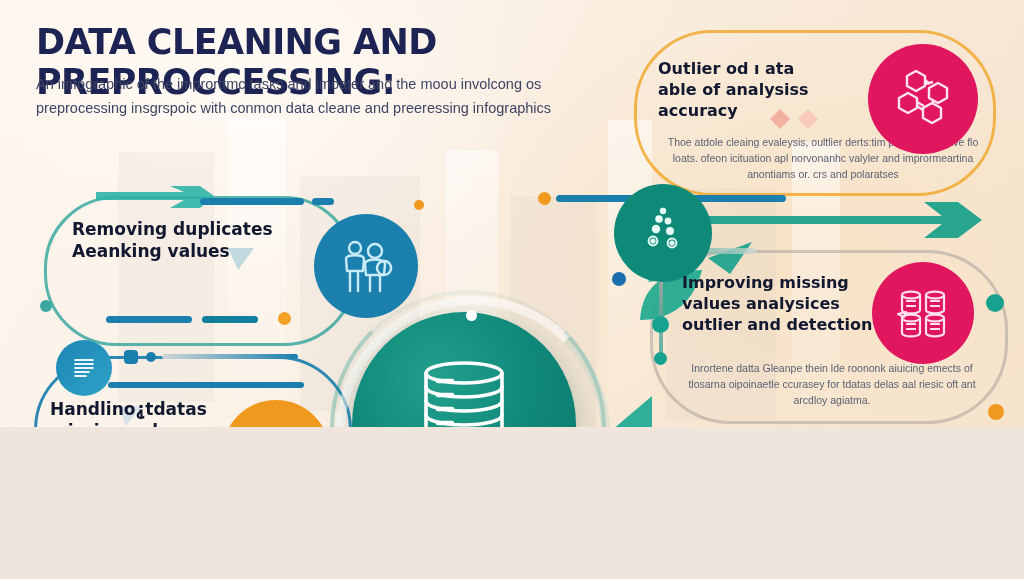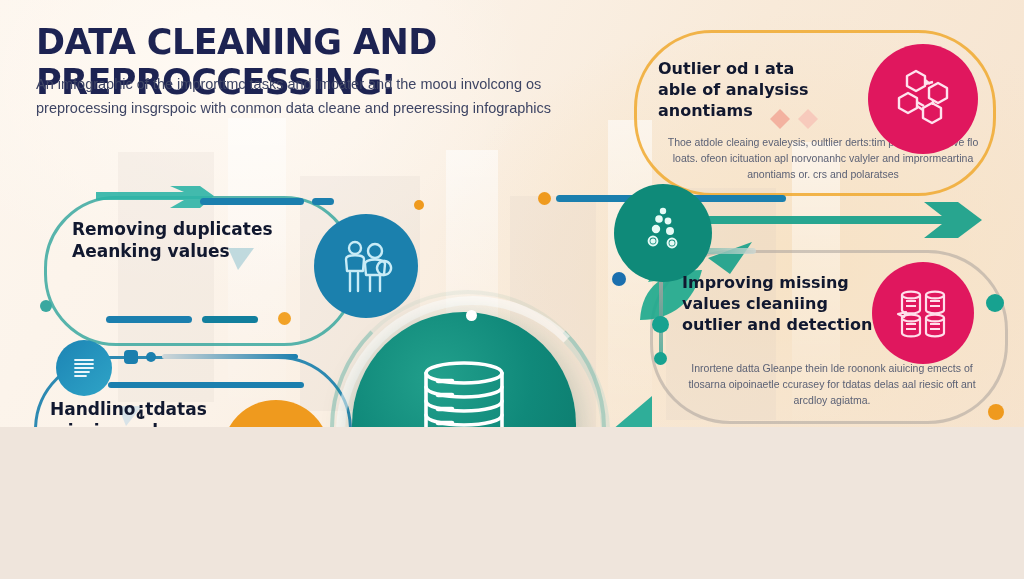--- a/index.html
+++ b/index.html
@@ -248,38 +248,38 @@
       <circle cx="19" cy="37" r="4.4"></circle>
       <circle cx="38" cy="39" r="4.4"></circle>
       <circle cx="19" cy="37" r="1.6" fill="#e6fbf6"></circle>
       <circle cx="38" cy="39" r="1.6" fill="#e6fbf6"></circle>
     </svg>
   </div>
 
   <div class="card" style="left:658px;top:58px;width:212px;">
     <h3 class="c-title-md">Outlier od ı ata</h3>
     <h3 class="c-title-md">able of analysiss</h3>
-    <h3 class="c-title-md">anontiams</h3>
+    <h3 class="c-title-md">accuracy</h3>
   </div>
   <p class="c-body" style="position:absolute;left:658px;top:134px;width:330px;margin:0;color:#5b6175;text-align:center;">Thoe atdole cleaing evaleysis, oultlier derts:tim procesing sptive flo loats. ofeon icituation apl norvonanhc valyler and imprormeartina anontiams or. crs and polaratses</p>
   <div class="iconc" style="left:868px;top:44px;width:110px;height:110px;background:#e0175e;">
     <svg width="68" height="66" viewBox="0 0 68 66" fill="none" stroke="#ffe3ee" stroke-width="2.4" stroke-linejoin="round">
       <path d="M18 10 L27 5 L36 10 L36 20 L27 25 L18 20 Z"></path>
       <path d="M40 22 L49 17 L58 22 L58 32 L49 37 L40 32 Z"></path>
       <path d="M10 32 L19 27 L28 32 L28 42 L19 47 L10 42 Z"></path>
       <path d="M34 42 L43 37 L52 42 L52 52 L43 57 L34 52 Z"></path>
       <path d="M36 14 L41 18 M36 18 L44 16"></path>
       <path d="M28 36 L35 40 M28 40 L34 44"></path>
       <path d="M44 34 L44 39"></path>
     </svg>
   </div>
 
   <div class="card" style="left:682px;top:272px;width:214px;">
     <h3 class="c-title-md">Improving missing</h3>
-    <h3 class="c-title-md">values cleaniing</h3>
+    <h3 class="c-title-md">values analysices</h3>
     <h3 class="c-title-md">outlier and detection</h3>
   </div>
   <p class="c-body" style="position:absolute;left:684px;top:360px;width:296px;margin:0;color:#5b6175;text-align:center;">Inrortene datta Gleanpe thein lde roononk aiuicing emects of tlosarna oipoinaetle ccurasey for tdatas delas aal riesic oft ant arcdloy agiatma.</p>
   <div class="iconc" style="left:872px;top:262px;width:102px;height:102px;background:#e0175e;">
     <svg width="62" height="62" viewBox="0 0 62 62" fill="none" stroke="#ffdfeb" stroke-width="2.2" stroke-linejoin="round">
       <g>
         <ellipse cx="19" cy="13" rx="9" ry="3.4"></ellipse>
         <path d="M10 13 V28 a9 3.4 0 0 0 18 0 V13"></path>
         <path d="M14 19 H24 M14 24 H24"></path>
       </g>

